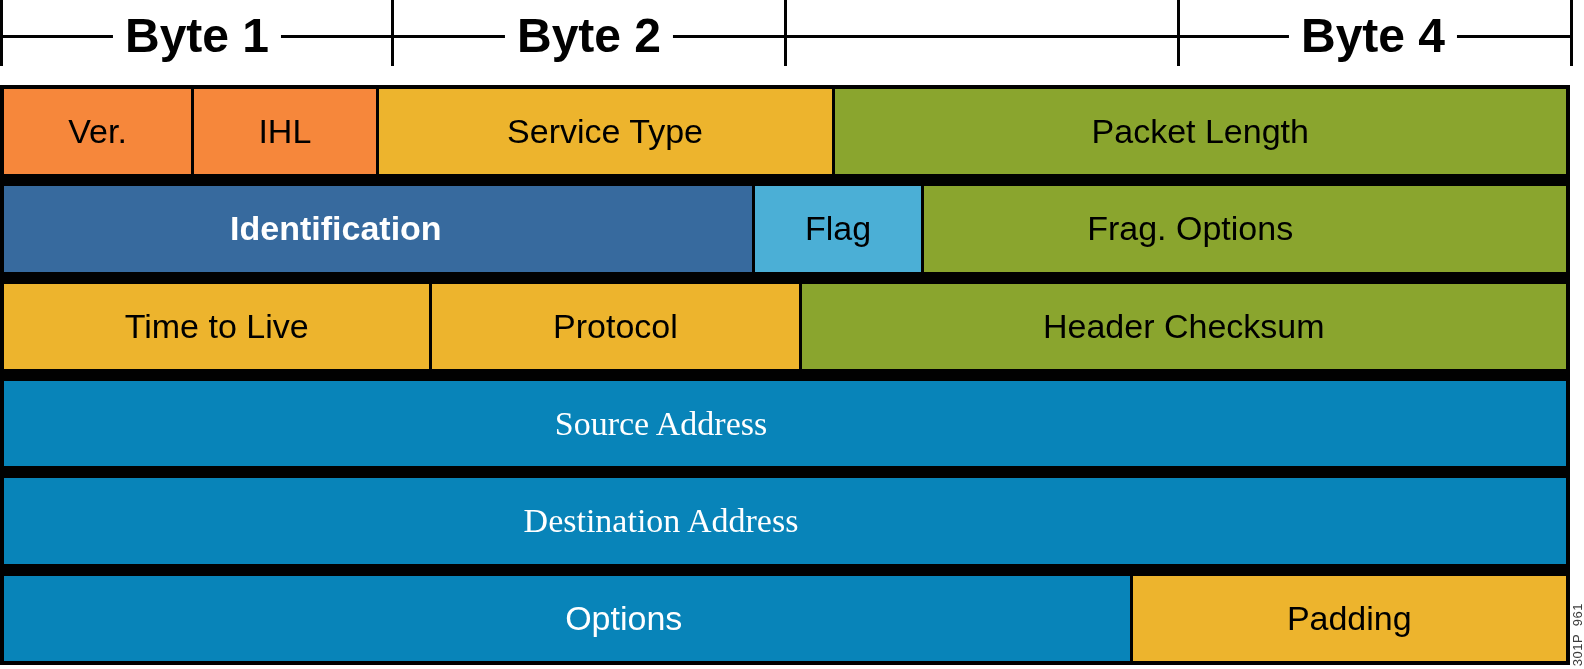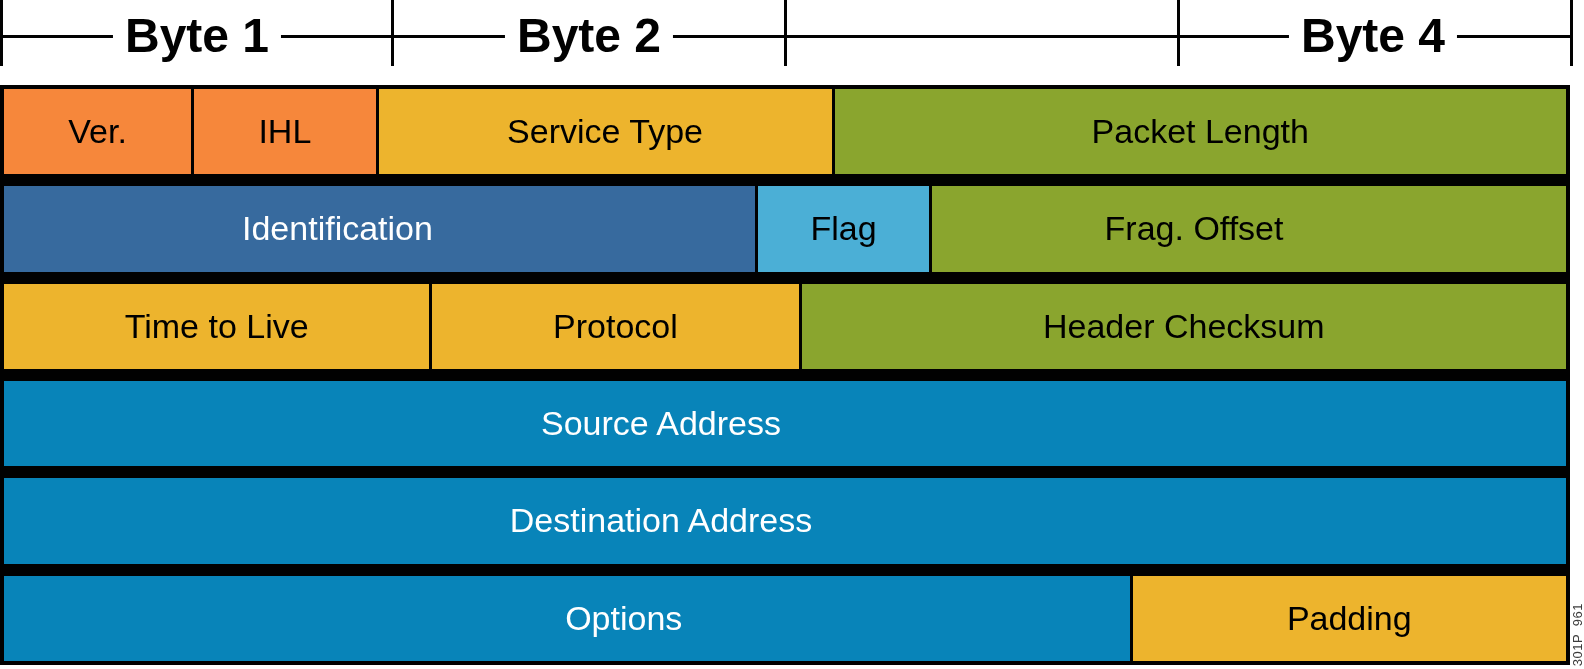--- a/index.html
+++ b/index.html
@@ -89,29 +89,29 @@
     white-space: nowrap;
   }
   .cell-label { position: relative; }
 
   
   .w3  { flex-grow: 3; }
   .w4  { flex-grow: 4; }
   .w8  { flex-grow: 8; }
   .w13 { flex-grow: 13; }
   .w16 { flex-grow: 16; }
-  .w32 { flex-grow: 32; }
+  .w32 { flex-grow: 32; font-family: Liberation Serif, serif; }
   .w-options { flex-grow: 245; }
   .w-padding { flex-grow: 75; }
 
   
   .c-orange   { background: var(--orange,   #f6873b); }
   .c-gold     { background: var(--gold,     #edb42d); }
   .c-olive    { background: var(--olive,    #8aa52e); }
-  .c-steel    { background: var(--steel,    #376a9e); color: #ffffff; }
+  .c-steel    { background: var(--steel,    #376a9e); color: #ffffff; font-weight: bold; }
   .c-flagblue { background: var(--flagblue, #4bafd6); }
   .c-cerulean { background: var(--cerulean, #0884b9); color: #ffffff; }
 
   
   .nudge-ident  { left: -42px; }
   .nudge-frag   { left: -55px; }
   .nudge-addr   { left: -124px; }
   .nudge-opts   { left: 57px; }
 
   
@@ -162,21 +162,21 @@
     </div>
 
     <div class="row">
       <div class="cell c-steel w16">
         <span class="cell-label nudge-ident">Identification</span>
       </div>
       <div class="cell c-flagblue w3">
         <span class="cell-label">Flag</span>
       </div>
       <div class="cell c-olive w13">
-        <span class="cell-label nudge-frag">Frag. Offset</span>
+        <span class="cell-label nudge-frag">Frag. Options</span>
       </div>
     </div>
 
     <div class="row">
       <div class="cell c-gold w8">
         <span class="cell-label">Time to Live</span>
       </div>
       <div class="cell c-gold w8">
         <span class="cell-label">Protocol</span>
       </div>

